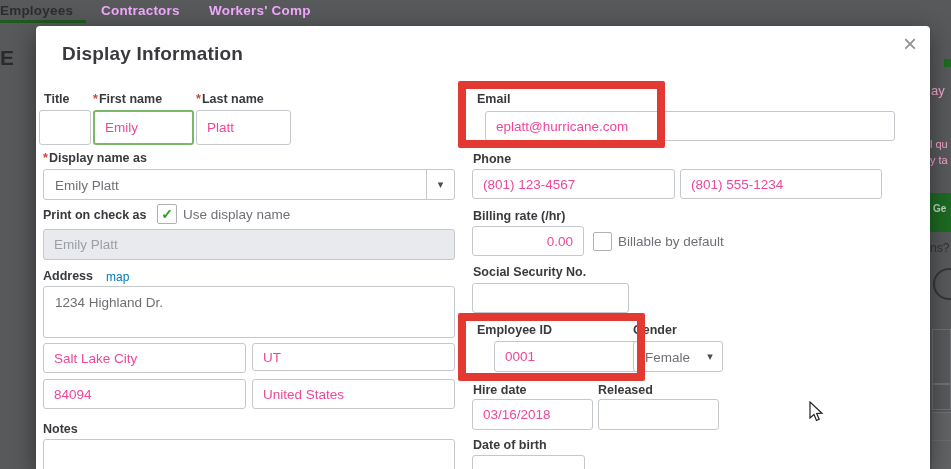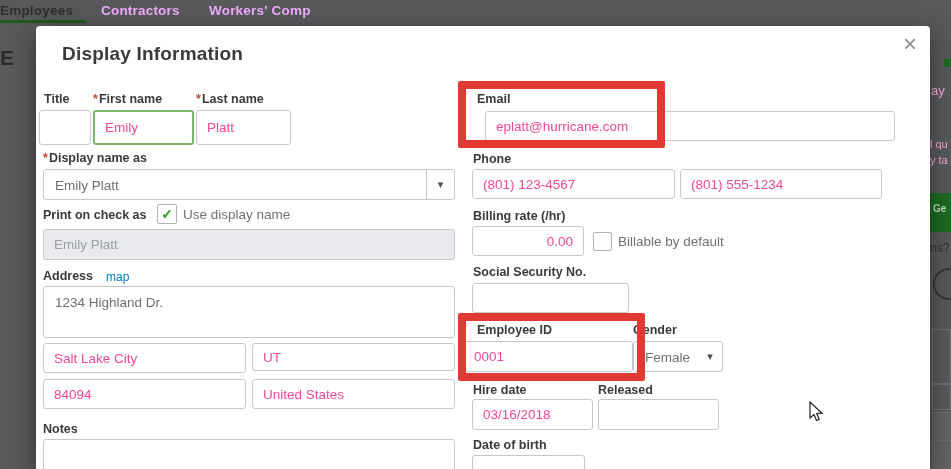--- a/index.html
+++ b/index.html
@@ -139,21 +139,21 @@
 
     <div class="lbl" style="left:437px; top:183px;">Billing rate (/hr)</div>
     <input class="fld num" style="left: 436px; top: 200px; width: 112px; height: 30px;" value="0.00">
     <div class="checkbox" style="left:557px; top:206px; width:19px; height:19px;"></div>
     <div class="plain-txt" style="left:582px; top:208px;">Billable by default</div>
 
     <div class="lbl" style="left:437px; top:239px;">Social Security No.</div>
     <input class="fld" style="left: 436px; top: 257px; width: 157px; height: 30px;" value="">
 
     <div class="lbl" style="left:441px; top:297px;">Employee ID</div>
-    <input class="fld" style="left: 427px; top: 315px; width: 170px; height: 31px;" value="0001">
+    <input class="fld" style="left: 458px; top: 315px; width: 170px; height: 31px;" value="0001">
     <div class="lbl" style="left:597px; top:297px;">Gender</div>
     <div class="dropdown no-div" style="left:597px; top:315px; width:90px; height:31px;">
       <span class="dd-val">Female</span>
       <span class="dd-btn">▾</span>
     </div>
 
     <div class="lbl" style="left:437px; top:357px;">Hire date</div>
     <div class="lbl" style="left:562px; top:357px;">Released</div>
     <input class="fld" style="left: 436px; top: 373px; width: 121px; height: 31px;" value="03/16/2018">
     <input class="fld" style="left: 562px; top: 373px; width: 121px; height: 31px;" value="">

